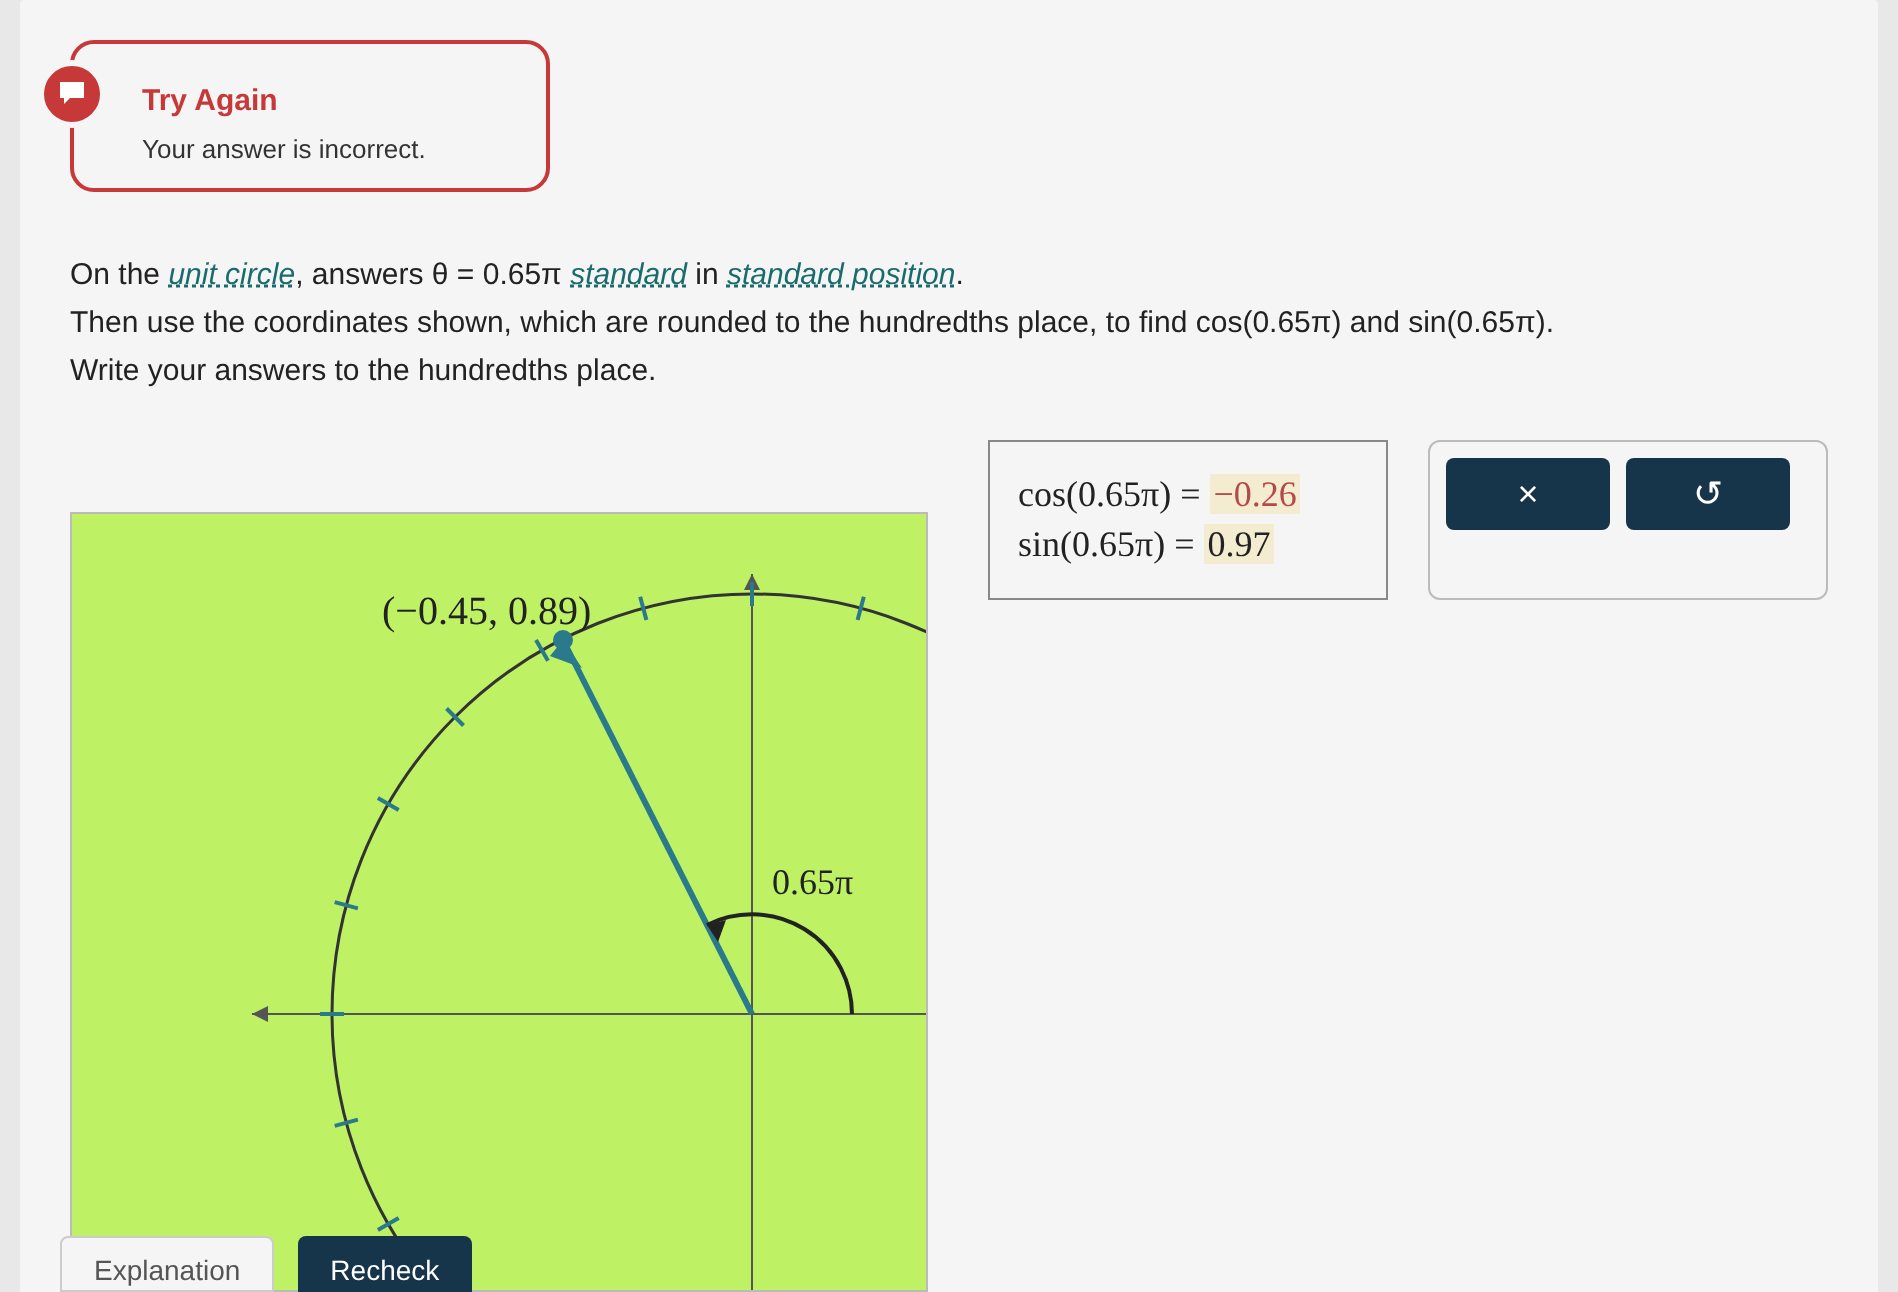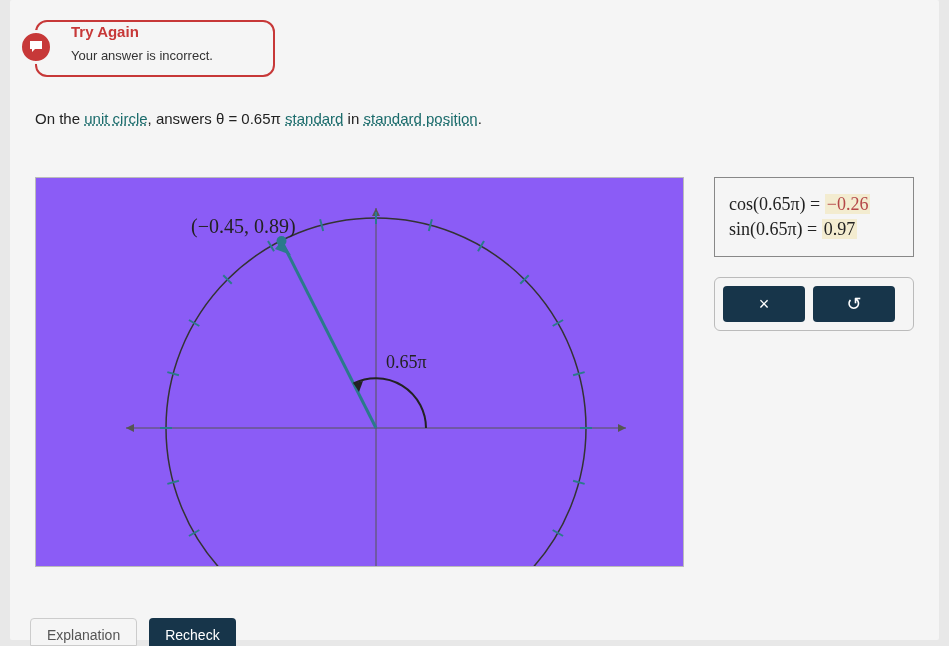--- a/index.html
+++ b/index.html
@@ -14,21 +14,21 @@
     .content-area {
       background: #f5f5f5;
       margin: 0 10px;
       padding: 20px 25px;
       min-height: 640px;
       border-radius: 2px;
     }
     .feedback-box {
       border: 2px solid #c73838;
       border-radius: 12px;
-      padding: 1px 16px 12px 16px;
+      padding: 20px 16px 12px 16px;
       width: 240px;
       position: relative;
       margin-bottom: 30px;
       background: #f5f5f5;
     }
     .feedback-icon {
       position: absolute;
       left: -18px;
       top: 8px;
       width: 34px;
@@ -58,37 +58,39 @@
     .question-text {
       font-size: 15px;
       color: #222;
       line-height: 1.6;
       margin-bottom: 22px;
     }
     .underline-link {
       text-decoration: underline dotted;
       color: #1a6b6b;
       cursor: pointer;
+      font-style: italic;
     }
     .work-area {
       display: flex;
       gap: 30px;
       align-items: flex-start;
     }
     .diagram-box {
       border: 1px solid #bbb;
       width: 650px;
       height: 390px;
       overflow: hidden;
       position: relative;
-      background: #8b5cf6;
+      background: #bef264;
+      margin-top: 36px;
     }
     .right-panel {
       display: flex;
-      flex-direction: column;
+      flex-direction: row;
       gap: 20px;
     }
     .answer-box {
       border: 1px solid #888;
       padding: 12px 14px;
       width: 200px;
       background: #f5f5f5;
     }
     .answer-row {
       font-family: 'Times New Roman', serif;
@@ -153,21 +155,22 @@
       <svg width="16" height="16" viewBox="0 0 16 16">
           <path d="M2 2h12v8H7l-3 3v-3H2z" fill="white"></path>
         </svg>
     </div>
     <div class="feedback-title">Try Again</div>
     <div class="feedback-msg">Your answer is incorrect.</div>
   </div>
 
   <div class="question-text">
     <span>On the </span><span class="underline-link">unit circle</span><span>, answers θ = 0.65π </span><span class="underline-link">standard</span><span> in </span><span class="underline-link">standard position</span><span>.</span><br>
-    <br>
+    <span>Then use the coordinates shown, which are rounded to the hundredths place, to find cos(0.65π) and sin(0.65π).</span><br>
+    <span>Write your answers to the hundredths place.</span>
   </div>
 
   <div class="work-area">
     <div class="diagram-box">
       <svg width="650" height="500" viewBox="0 0 650 500">
         <g id="circle-group"></g>
         <line x1="90" y1="250" x2="590" y2="250" stroke="#555" stroke-width="1"></line>
         <polygon points="590,250 582,246 582,254" fill="#555"></polygon>
         <polygon points="90,250 98,246 98,254" fill="#555"></polygon>
         <line x1="340" y1="30" x2="340" y2="470" stroke="#555" stroke-width="1"></line>

